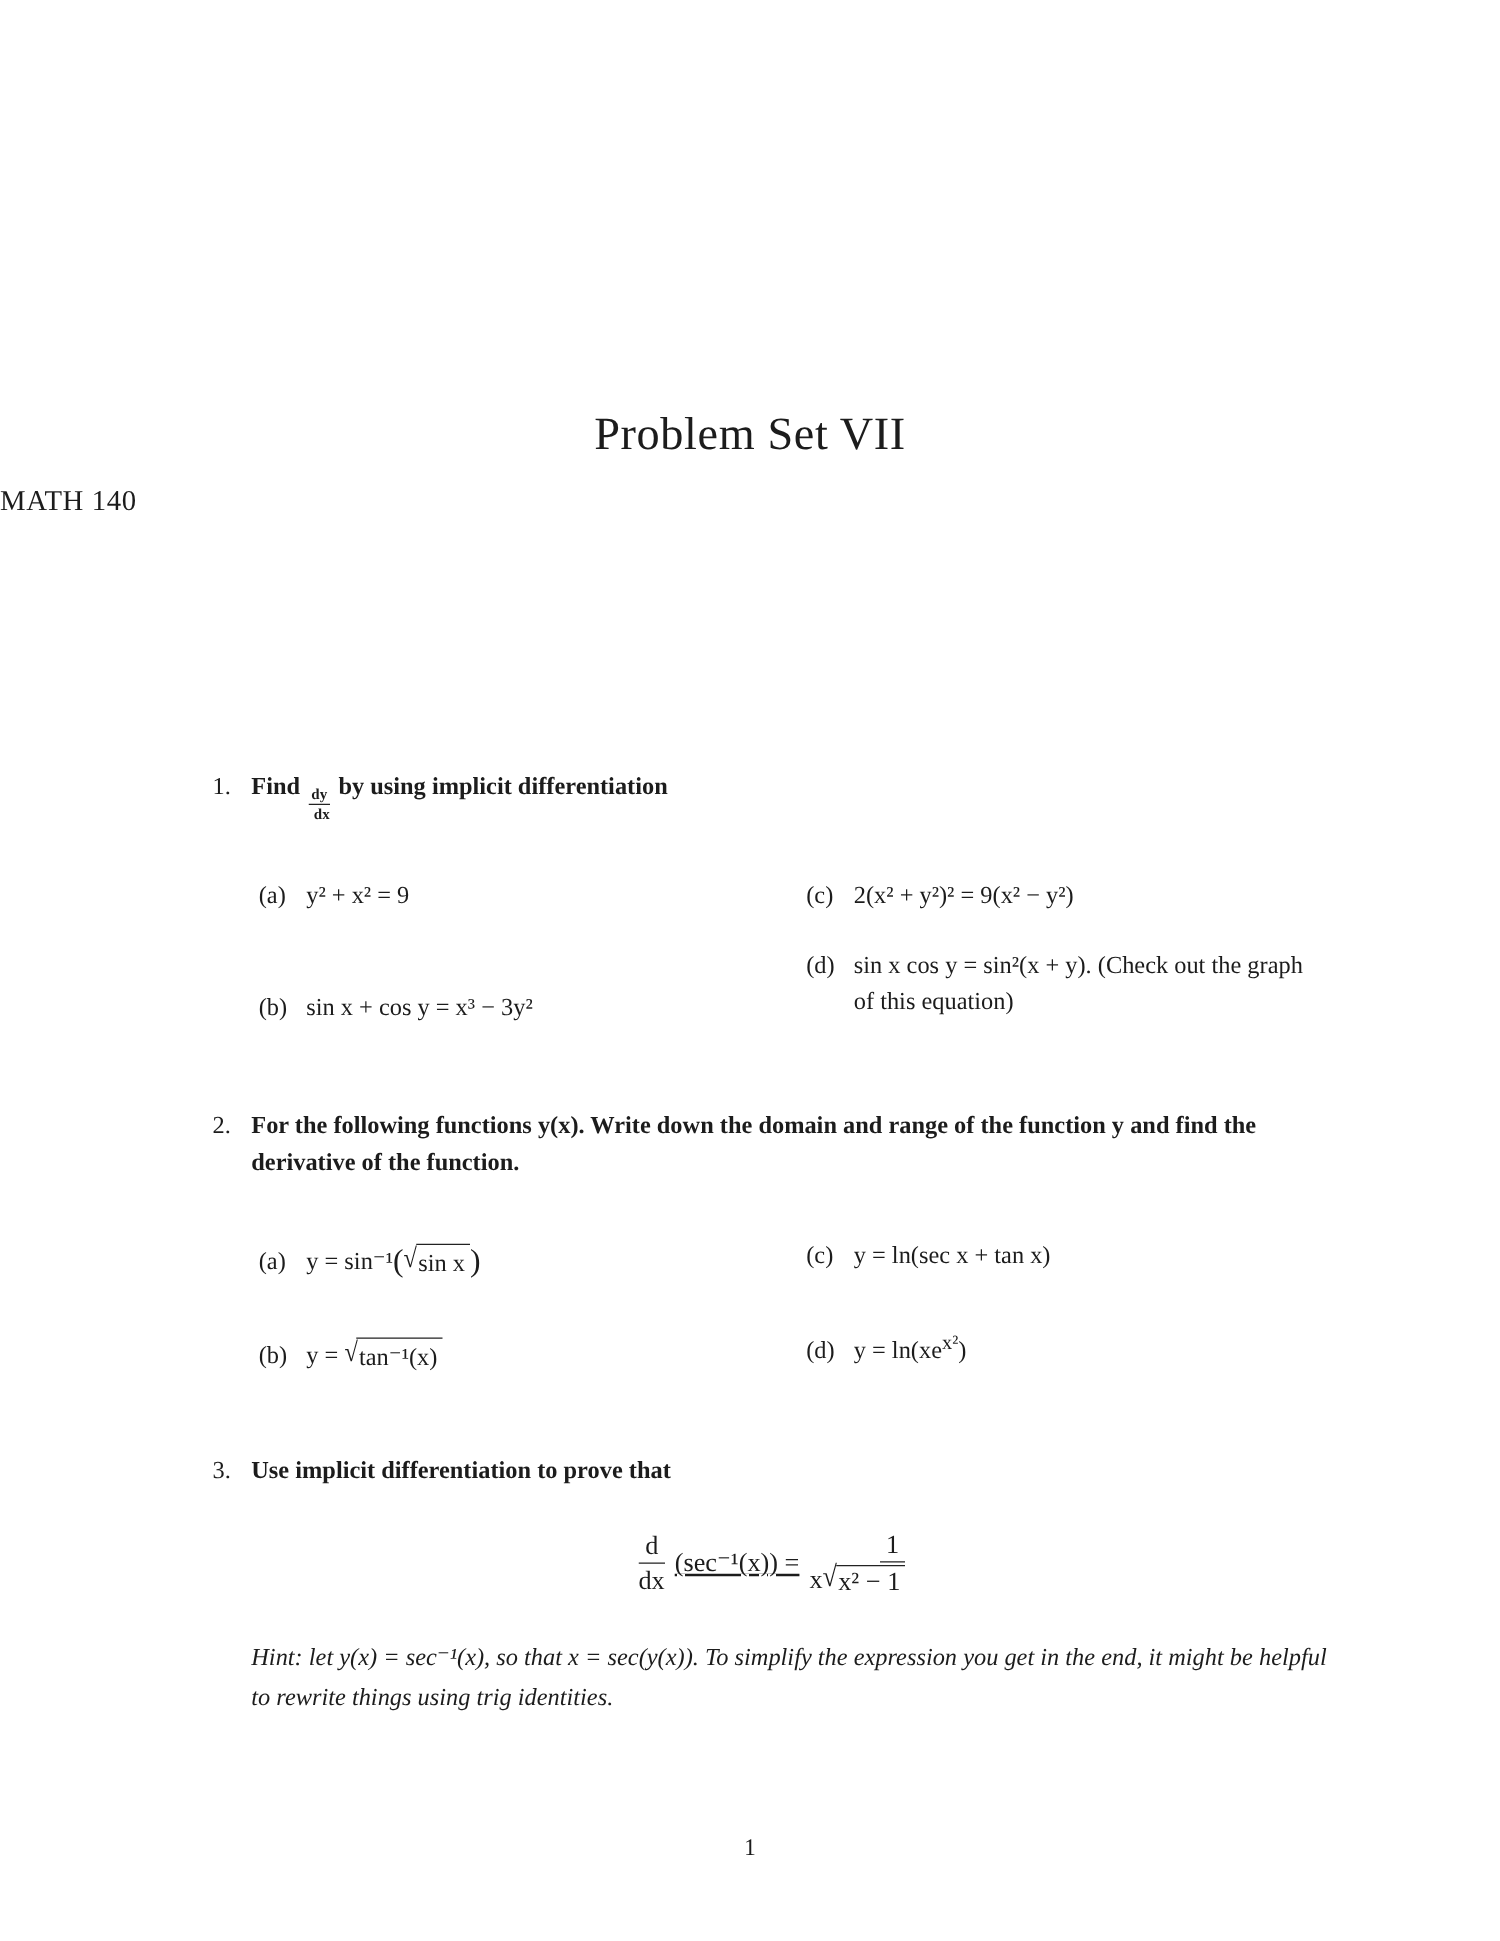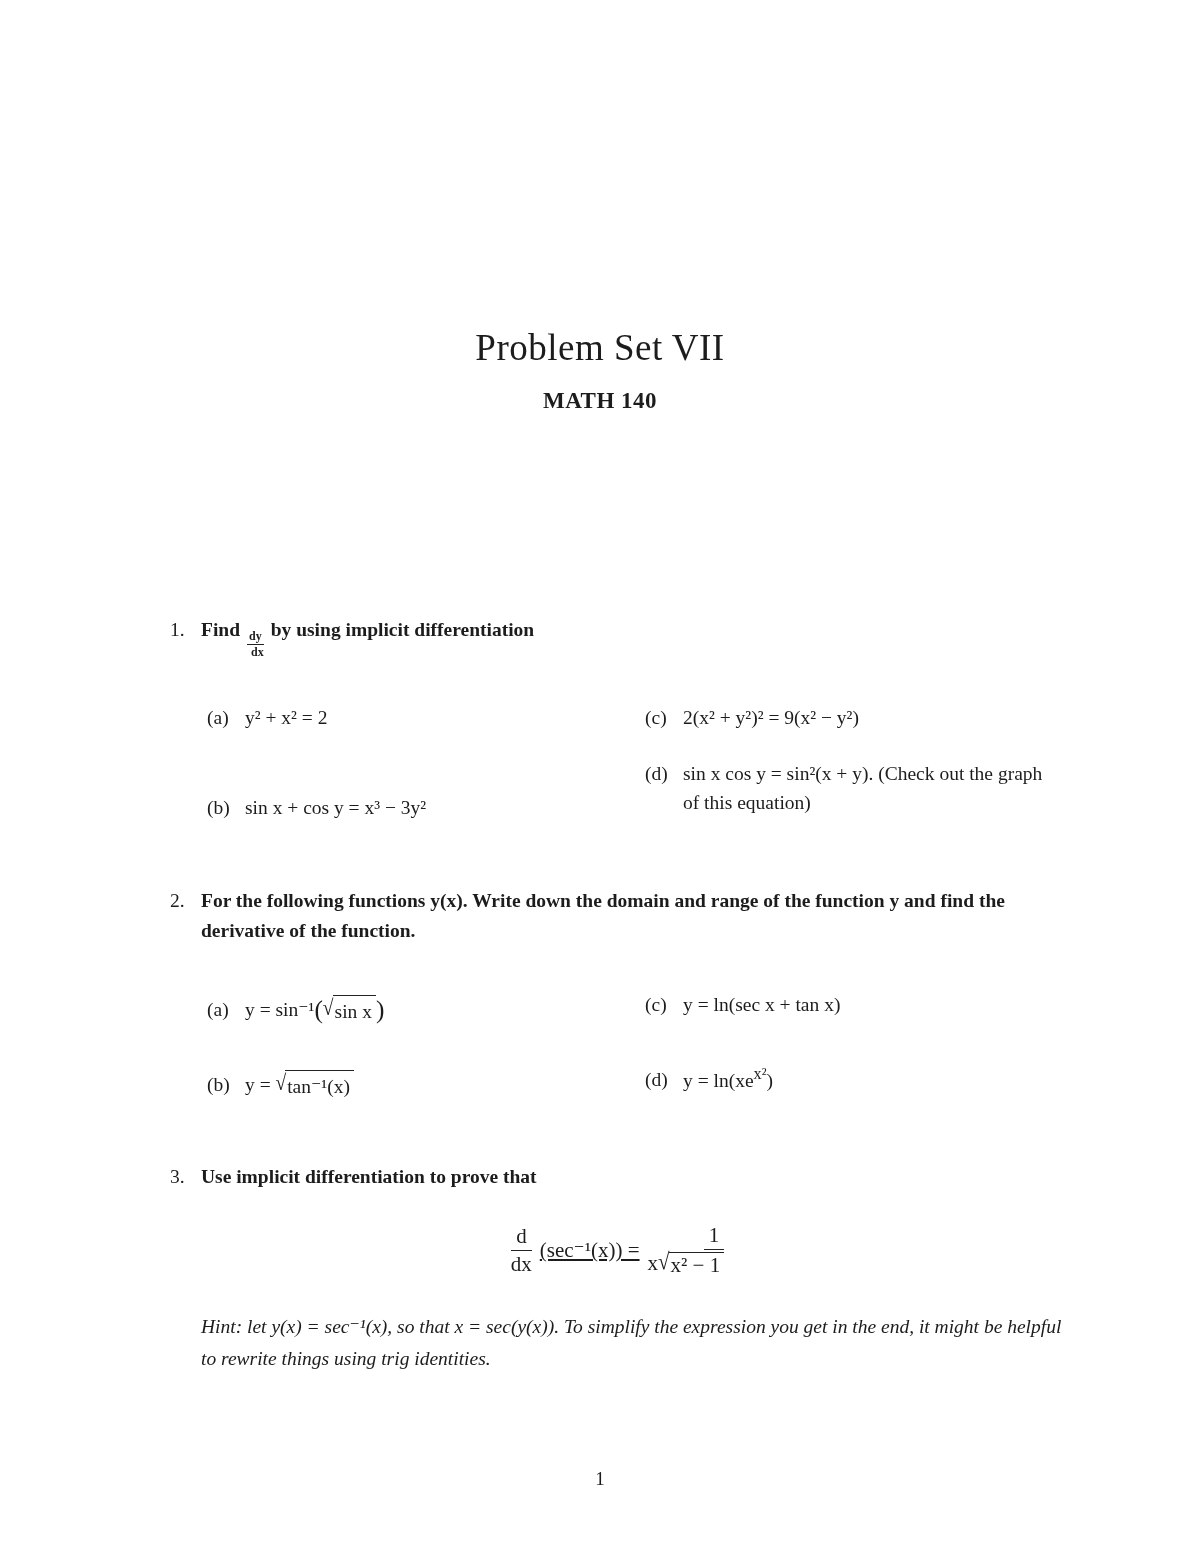--- a/index.html
+++ b/index.html
@@ -13,21 +13,21 @@
   }
   .page { position: absolute; inset: 0; }
 
   .doc-title {
     position: absolute; top: 326px; left: 0; width: 100%;
     text-align: center; font-size: 37px; font-weight: 400;
     letter-spacing: 0.5px;
   }
   .doc-subtitle {
     position: absolute; top: 388px; left: 0; width: 100%;
-    text-align: center; font-size: 23px; font-weight: 700;
+    text-align: left; font-size: 23px; font-weight: 400;
     letter-spacing: 0.5px;
   }
 
   .problem { position: absolute; left: 170px; width: 895px; font-size: 19.5px; }
   .p1 { top: 615px; }
   .p2 { top: 886px; }
   .p3 { top: 1162px; }
 
   .prob-lead { display: flex; align-items: baseline; }
   .pnum { width: 31px; flex: 0 0 31px; }
@@ -90,21 +90,21 @@
         <span>Find</span><span class="frac frac-inline">
             <span class="num">dy</span>
             <span class="den">dx</span>
           </span><span>by using implicit differentiation</span>
       </span>
     </div>
     <div class="cols">
       <div class="col-left">
         <div class="subitem">
           <span class="sublabel">(a)</span>
-          <span class="submath">y² + x² = 2</span>
+          <span class="submath">y² + x² = 9</span>
         </div>
         <div class="subitem gap-b">
           <span class="sublabel">(b)</span>
           <span class="submath">sin x + cos y = x³ − 3y²</span>
         </div>
       </div>
       <div class="col-right">
         <div class="subitem">
           <span class="sublabel">(c)</span>
           <span class="submath">2(x² + y²)² = 9(x² − y²)</span>

